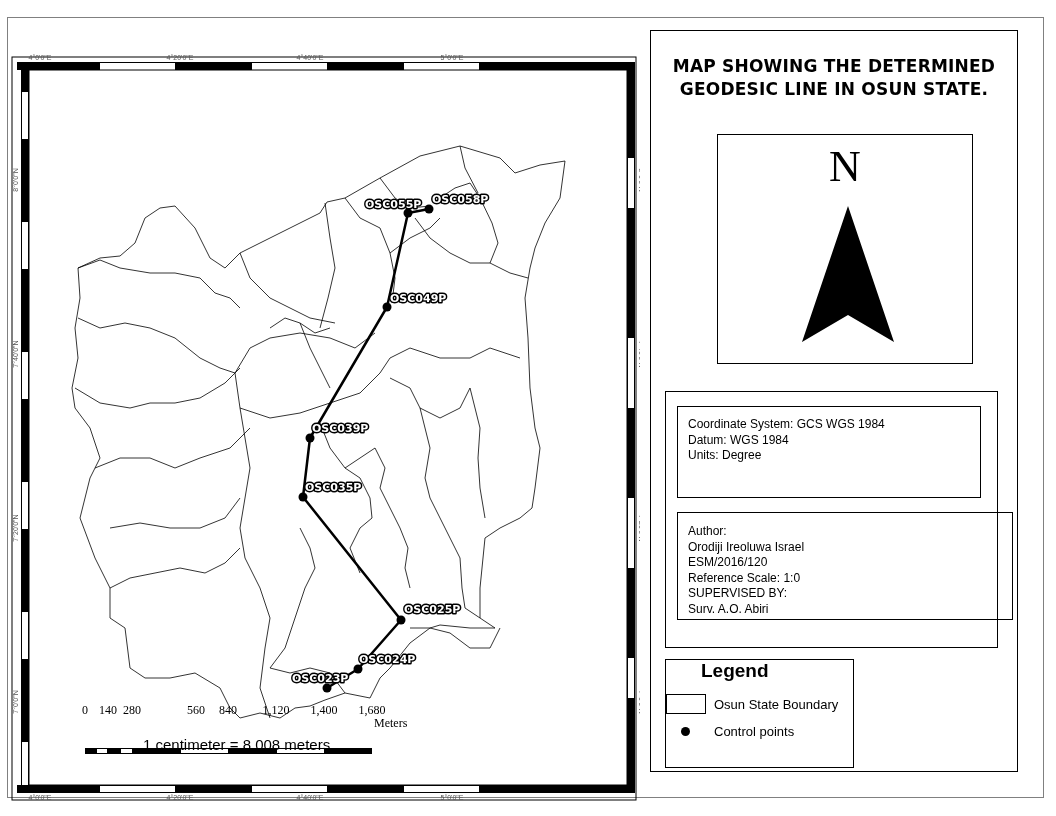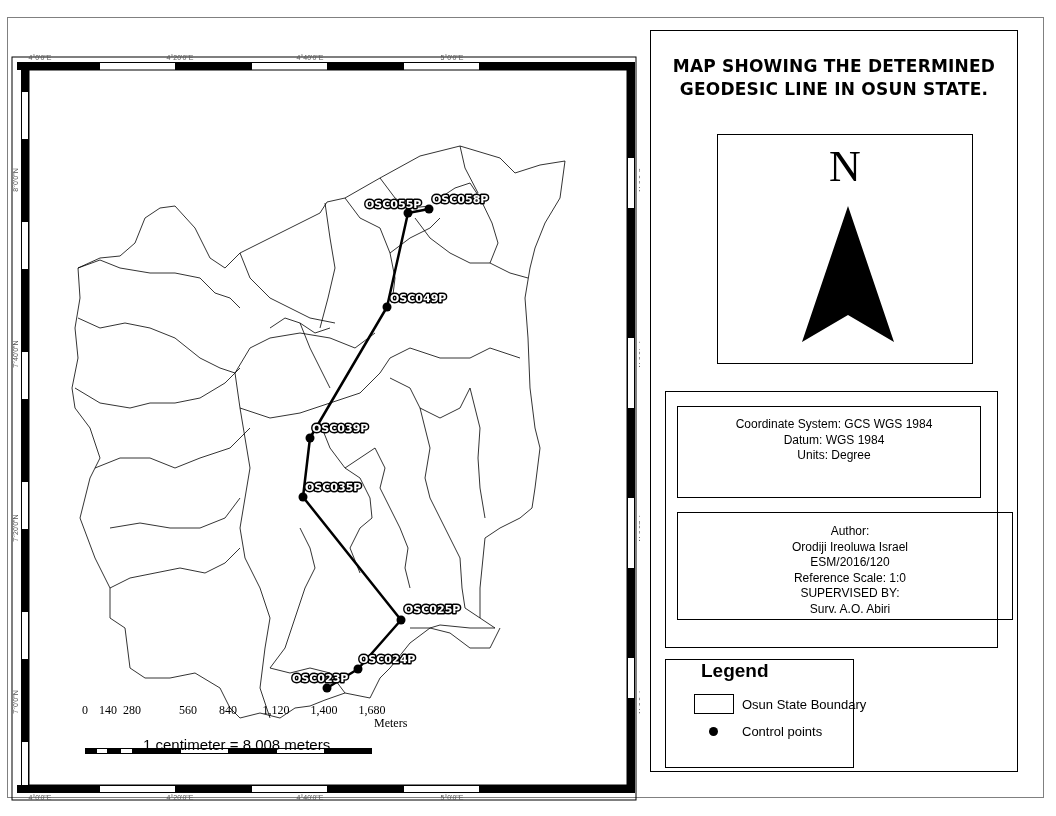--- a/index.html
+++ b/index.html
@@ -5,27 +5,27 @@
   html,body{margin:0;padding:0;background:#ffffff;}
   body{width:1056px;height:816px;position:relative;overflow:hidden;font-family:"Liberation Sans",sans-serif;color:#000;}
   .page-frame{position:absolute;left:7px;top:17px;width:1037px;height:781px;border:1px solid #808080;box-sizing:border-box;}
   .map-frame{position:absolute;left:0;top:0;width:640px;height:790px;margin-top:28px;}
   svg{display:block;}
   .right-outer{position:absolute;left:650px;top:30px;width:368px;height:742px;border:1px solid #000;box-sizing:border-box;}
   .title{position:absolute;left:650px;top:55px;width:368px;text-align:center;font-family:"DejaVu Sans",sans-serif;font-weight:bold;font-size:17px;line-height:23px;letter-spacing:0.2px;}
   .north-box{position:absolute;left:717px;top:134px;width:256px;height:230px;border:1px solid #000;box-sizing:border-box;}
   .north-letter{position:absolute;left:0;top:10px;width:100%;text-align:center;font-family:"Liberation Serif",serif;font-size:44px;line-height:44px;}
   .info-outer{position:absolute;left:665px;top:391px;width:333px;height:257px;border:1px solid #000;box-sizing:border-box;}
-  .info-box{position:absolute;border:1px solid #000;box-sizing:border-box;font-size:12px;line-height:15.5px;padding:10px 0 15px 10px;text-align:center;}
+  .info-box{position:absolute;border:1px solid #000;box-sizing:border-box;font-size:12px;line-height:15.5px;padding:10px 0 15px 10px;}
   .coord-box{left:677px;top:406px;width:304px;height:92px;}
   .author-box{left:677px;top:512px;width:336px;height:108px;padding-top:11px;}
   .info-box div{white-space:nowrap;}
   .legend{position:absolute;left:665px;top:659px;width:189px;height:109px;border:1px solid #000;box-sizing:border-box;}
   .legend-title{position:absolute;left:1px;top:0px;font-weight:bold;font-size:19px;line-height:22px;padding-left:34px;}
-  .legend-row{position:absolute;left:0;width:188px;height:22px;margin-left:28px;}
+  .legend-row{position:absolute;left:0;width:188px;height:22px;}
   .legend-sym{position:absolute;left:0;top:0;width:40px;height:20px;}
   .legend-label{position:absolute;left:48px;top:3px;font-size:13px;white-space:nowrap;}
   .sym-box{border:1px solid #000;box-sizing:border-box;width:40px;height:20px;}
   .sym-dot{position:absolute;left:15px;top:6px;width:9px;height:9px;border-radius:50%;background:#000;}
   .sym-line{position:absolute;left:0;top:10px;width:39px;height:3px;background:#000;}
   .scale-caption{position:absolute;left:143px;top:736px;font-size:15px;white-space:nowrap;}
   .scale-num{position:absolute;top:703px;font-family:"Liberation Serif",serif;font-size:12px;white-space:nowrap;transform:translateX(-50%);}
   .scale-unit{position:absolute;left:374px;top:716px;font-family:"Liberation Serif",serif;font-size:12px;}
 </style>
 </head>
@@ -161,21 +161,21 @@
       <rect x="121" y="721" width="11" height="4" fill="#fff"></rect>
       <rect x="181" y="721" width="47" height="4" fill="#fff"></rect>
       <rect x="277" y="721" width="47" height="4" fill="#fff"></rect>
     </g>
   </svg>
 </div>
 
 <span class="scale-num" style="left:85px">0</span>
 <span class="scale-num" style="left:108px">140</span>
 <span class="scale-num" style="left:132px">280</span>
-<span class="scale-num" style="left:188px">560</span>
+<span class="scale-num" style="left:196px">560</span>
 <span class="scale-num" style="left:228px">840</span>
 <span class="scale-num" style="left:276px">1,120</span>
 <span class="scale-num" style="left:324px">1,400</span>
 <span class="scale-num" style="left:372px">1,680</span>
 <span class="scale-unit">Meters</span>
 <span class="scale-caption">1 centimeter = 8,008 meters</span>
 
 <div class="right-outer"></div>
 
 <div class="title">

